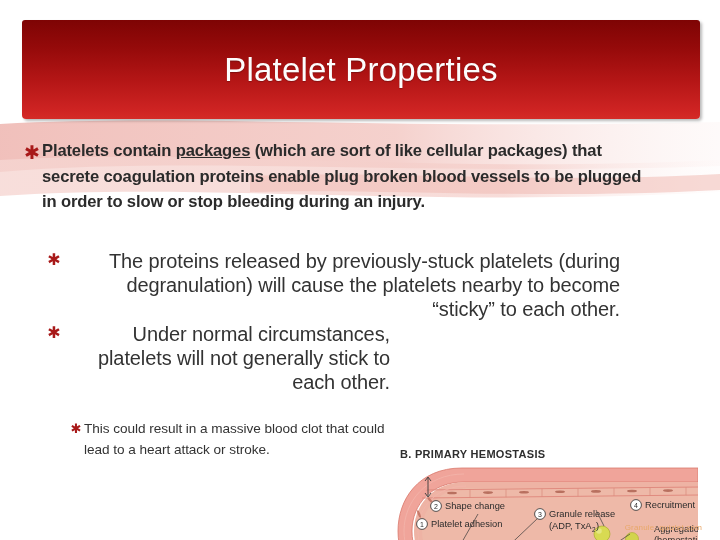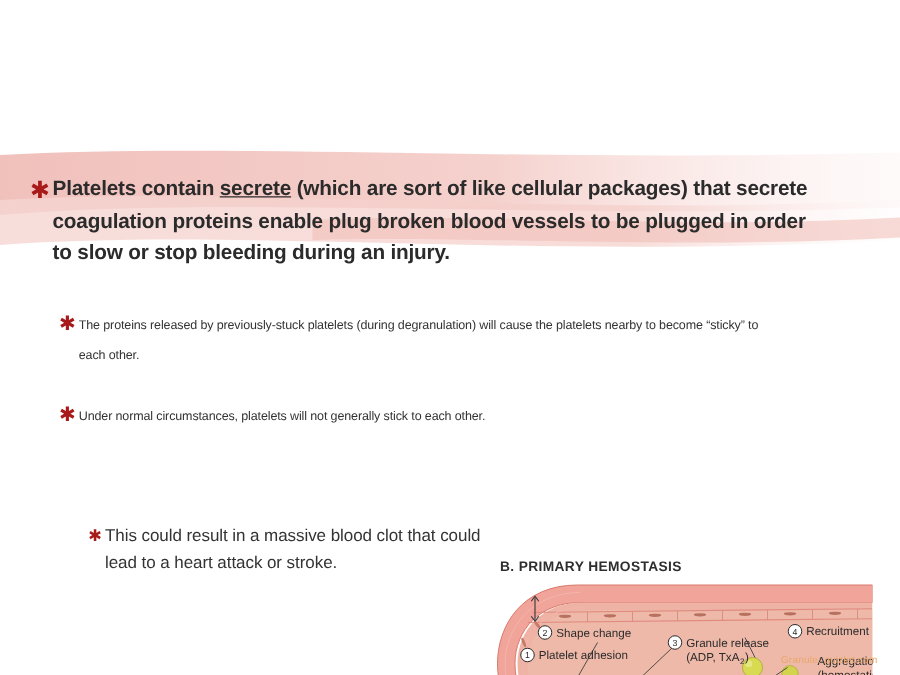--- a/index.html
+++ b/index.html
@@ -49,21 +49,21 @@
   .lvl1 .txt{
     font-size:16.6px;font-weight:bold;color:#2b2b2b;
     line-height:25.5px;letter-spacing:-.15px;
   }
   .u{text-decoration:underline;}
 
   
   .lvl2{position:absolute;left:45px;width:600px;}
   .lvl2 .ast{font-size:16px;width:18px;padding-top:3px;}
   .lvl2 .txt{
-    font-size:10px;color:#333333;line-height:24px;letter-spacing:-.1px;
+    font-size:20px;color:#333333;line-height:24px;letter-spacing:-.1px;text-align:right;
   }
   #b2{top:117px;width:575px;}
   #b3{top:190px;width:345px;}
 
   
   .lvl3{position:absolute;left:68px;top:287px;width:340px;}
   .lvl3 .ast{font-size:13px;width:16px;padding-top:3px;}
   .lvl3 .txt{
     font-size:13.6px;color:#333333;line-height:20.5px;letter-spacing:-.05px;
   }
@@ -102,26 +102,29 @@
           <stop offset="70%" stop-color="#f4cdc8" stop-opacity="0.7"></stop>
           <stop offset="100%" stop-color="#fdf3f2" stop-opacity="0.15"></stop>
         </linearGradient>
       </defs>
       <path d="M0,4 C180,-6 420,10 720,2 L720,46 C430,56 190,36 0,52 Z" fill="url(#fade1)"></path>
       <path d="M0,40 C200,28 430,54 720,40 L720,72 C420,88 200,62 0,76 Z" fill="url(#fade2)"></path>
       <path d="M250,56 C390,50 540,64 720,54 L720,70 C530,80 380,68 250,72 Z" fill="#f0bbb5" opacity="0.55"></path>
     </svg>
   </div>
 
+  <div class="banner">
+    <div class="banner-title">Platelet Properties</div>
+  </div>
 
   <div class="body-area">
 
     <div class="bullet-row lvl1">
       <div class="ast">✱</div>
-      <div class="txt"><span>Platelets contain </span><span class="u">secrete</span><span> (which are sort of like cellular packages) that secrete coagulation proteins enable plug broken blood vessels to be plugged in order to slow or stop bleeding during an injury.</span></div>
+      <div class="txt"><span>Platelets contain </span><span class="u">packages</span><span> (which are sort of like cellular packages) that secrete coagulation proteins enable plug broken blood vessels to be plugged in order to slow or stop bleeding during an injury.</span></div>
     </div>
 
     <div class="bullet-row lvl2" id="b2">
       <div class="ast">✱</div>
       <div class="txt">The proteins released by previously-stuck platelets (during degranulation) will cause the platelets nearby to become “sticky” to each other.</div>
     </div>
 
     <div class="bullet-row lvl2" id="b3">
       <div class="ast">✱</div>
       <div class="txt">Under normal circumstances, platelets will not generally stick to each other.</div>

